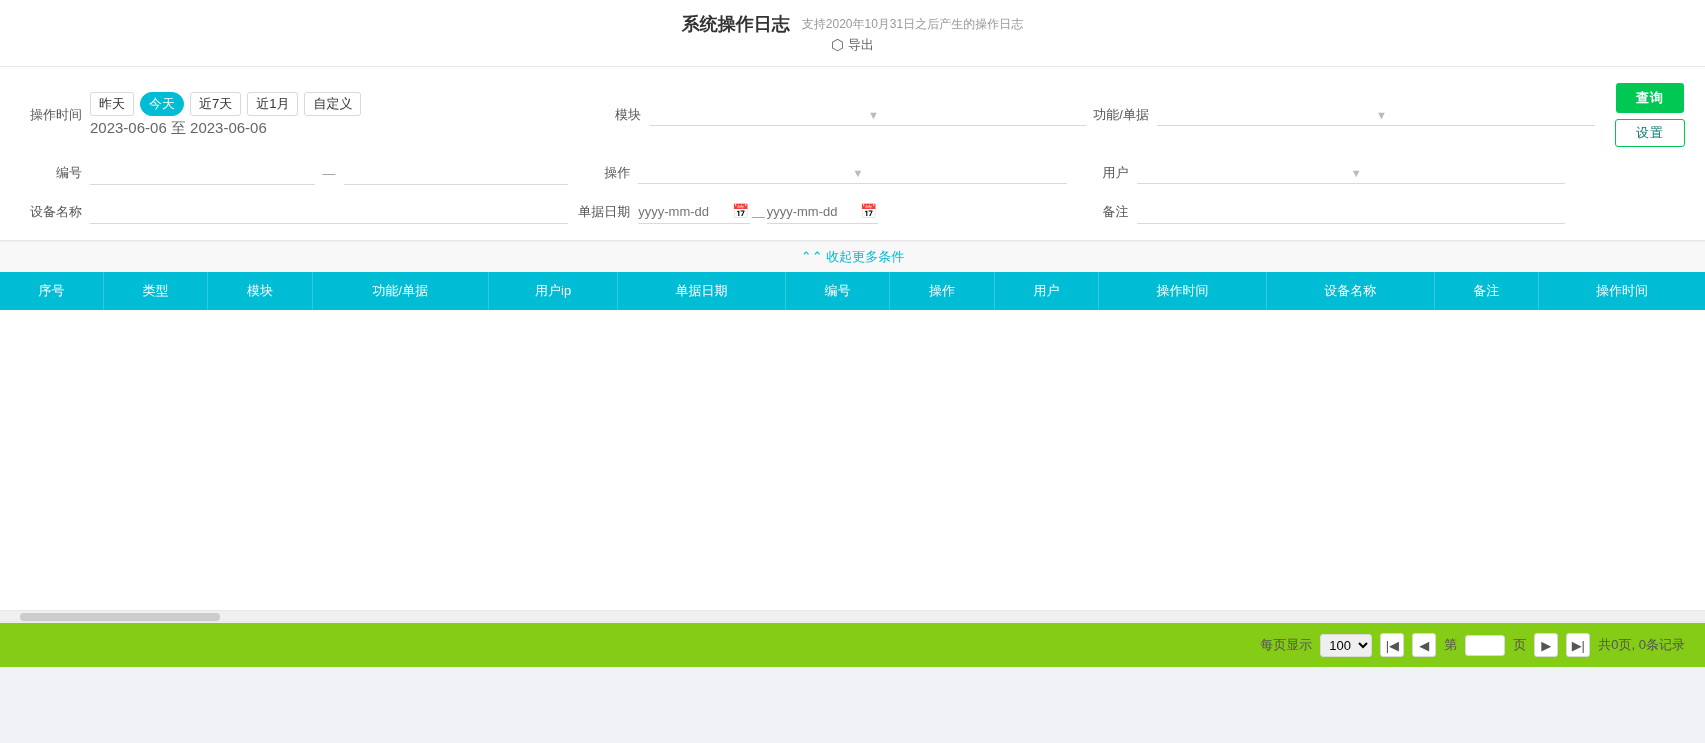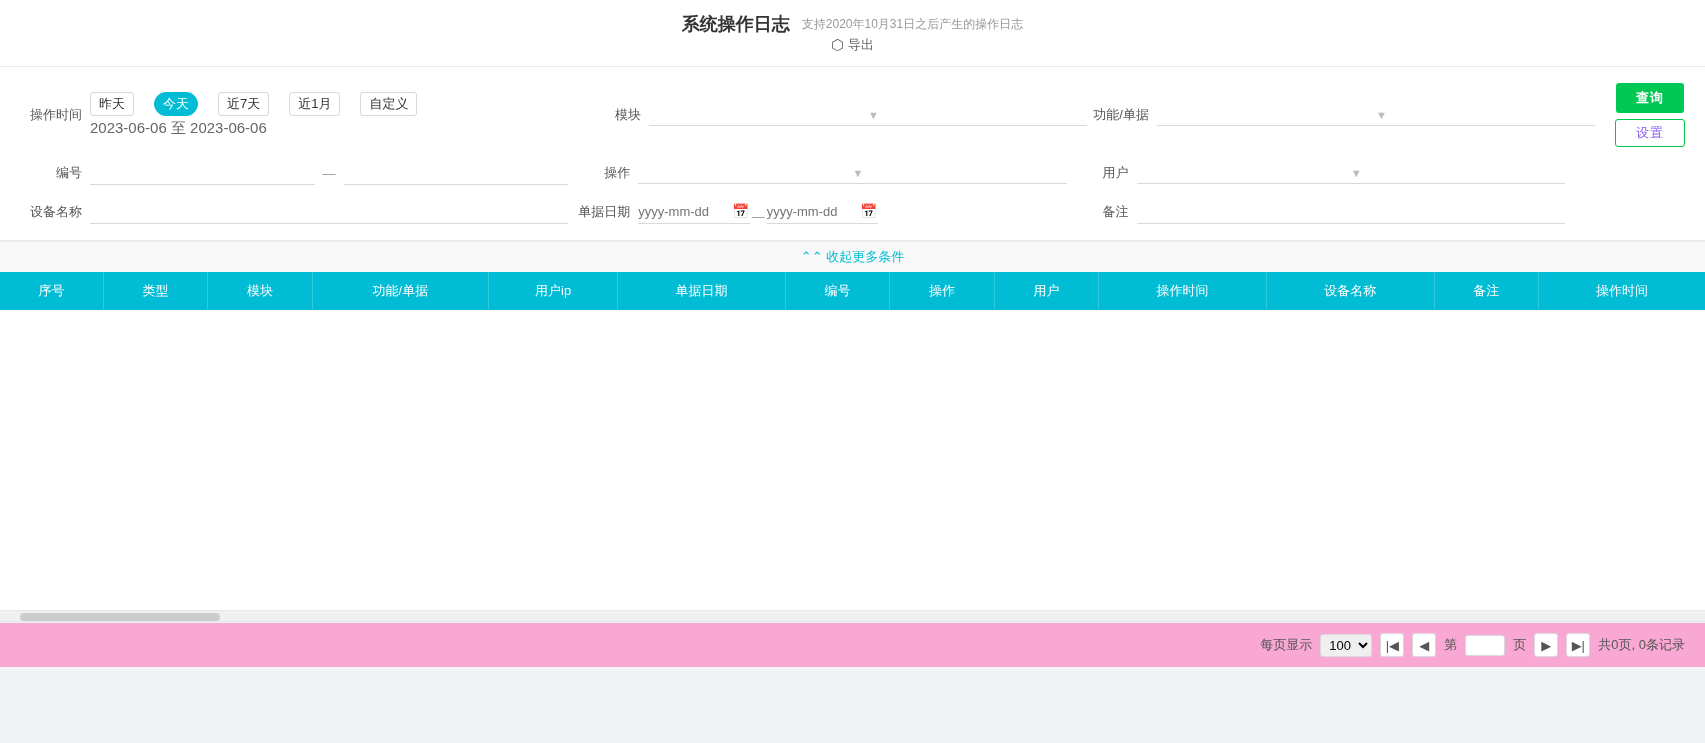--- a/index.html
+++ b/index.html
@@ -41,21 +41,21 @@
 
     .filter-panel {
       background: #fff;
       padding: 16px 20px;
       border-bottom: 1px solid #e8e8e8;
     }
 
     .time-buttons {
       display: flex;
       align-items: center;
-      gap: 20px;
+      gap: 6px;
     }
     .time-btn {
       padding: 2px 8px;
       border: 1px solid #d9d9d9;
       background: #fff;
       border-radius: 3px;
       cursor: pointer;
       color: #333;
       font-size: 13px;
     }
@@ -154,21 +154,21 @@
       padding: 6px 20px;
       border-radius: 3px;
       cursor: pointer;
       font-size: 13px;
       font-weight: bold;
       letter-spacing: 1px;
     }
     .settings-btn {
       background: #fff;
       border: 1px solid #00c853;
-      color: #8b5cf6;
+      color: #0f766e;
       padding: 4px 20px;
       border-radius: 3px;
       cursor: pointer;
       font-size: 13px;
       letter-spacing: 1px;
     }
 
     .collapse-bar {
       text-align: center;
       padding: 6px 0;
@@ -228,21 +228,21 @@
       left: 20px;
       width: 200px;
       cursor: pointer;
     }
 
     .pagination-bar {
       display: flex;
       align-items: center;
       justify-content: flex-end;
       padding: 10px 20px;
-      background: #f9a8d4;
+      background: #84cc16;
       gap: 8px;
       border-top: 1px solid #eee;
     }
     .pagination-bar span { color: #555; font-size: 13px; }
     .page-size-select {
       border: 1px solid #d9d9d9;
       border-radius: 3px;
       padding: 2px 4px;
       font-size: 13px;
       cursor: pointer;

